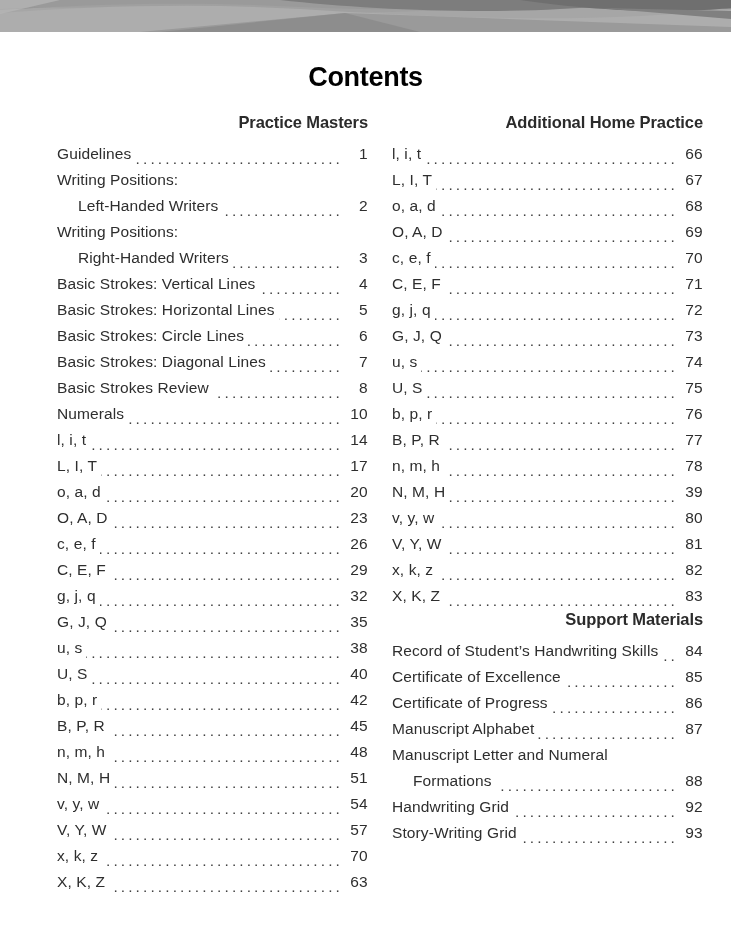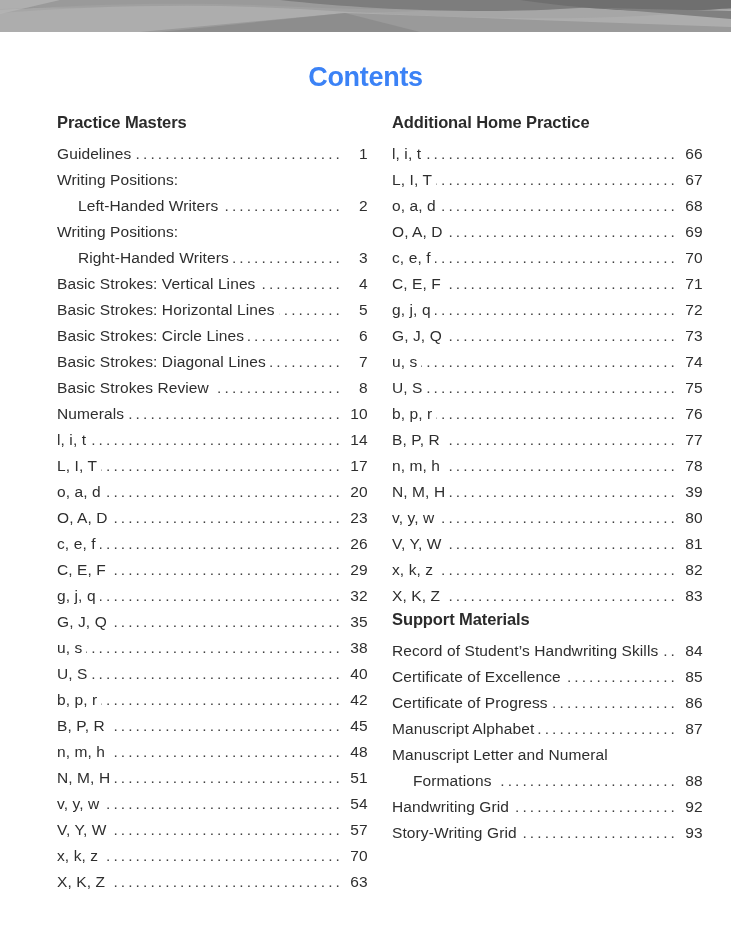--- a/index.html
+++ b/index.html
@@ -32,47 +32,47 @@
   
   #page-title {
     position: absolute;
     top: 62px;
     left: 0;
     width: 731px;
     text-align: center;
     font-size: 27px;
     font-weight: bold;
     letter-spacing: -0.3px;
-    color: #3b82f6;
+    color: #000000;
   }
 
   
   .column {
     position: absolute;
     top: 112px;
   }
   #col-left  { left: 57px;  width: 311px; }
   #col-right { left: 392px; width: 311px; }
 
   .section-heading {
-    text-align: left;
+    text-align: right;
     font-size: 16.5px;
     font-weight: bold;
     letter-spacing: -0.1px;
     color: #2b2b2b;
     margin: 0 0 9px 0;
     line-height: 20px;
   }
   #col-right .section-heading.second {
   }
 
   
   .toc-row {
     display: flex;
-    align-items: center;
+    align-items: flex-end;
     font-size: 15.5px;
     line-height: 26px;
     height: 26px;
     color: #2e2e2e;
     white-space: nowrap;
   }
   .toc-label {
     flex: 0 0 auto;
     letter-spacing: 0.1px;
   }

